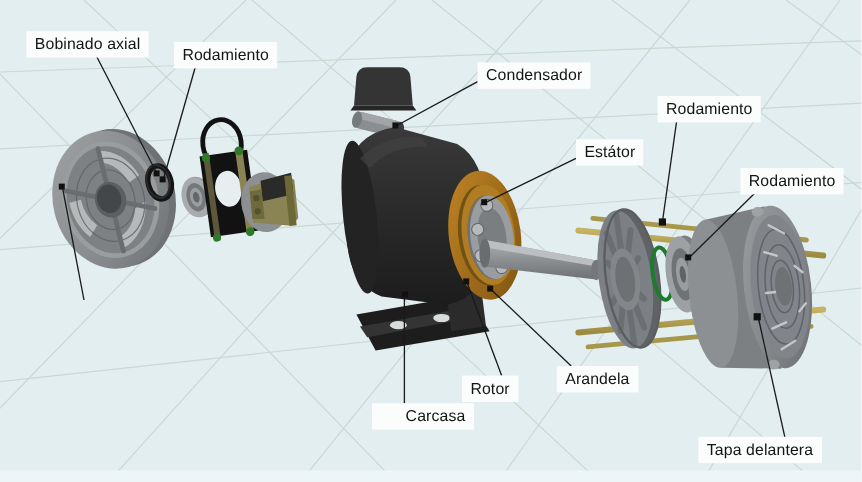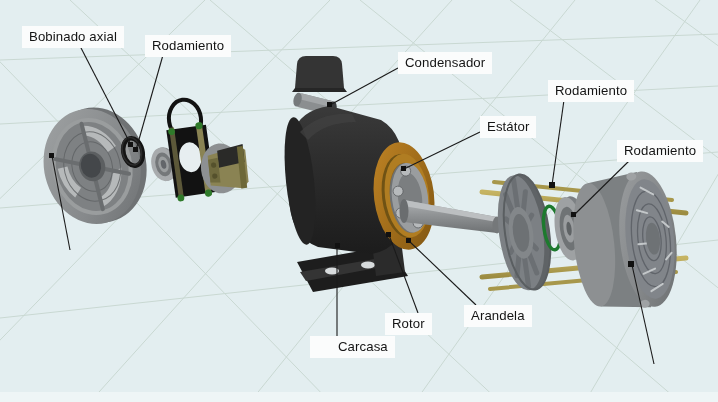--- a/index.html
+++ b/index.html
@@ -352,14 +352,15 @@
 
   <div class="label" style="left:480px;top:116px;">Estátor</div>
 
 
   <div class="label" style="left:310px;top:336px;padding-left:28px;">Carcasa</div>
 
   <div class="label" style="left:385px;top:313px;">Rotor</div>
 
   <div class="label" style="left:464px;top:305px;">Arandela</div>
 
+  <div class="label" style="left:582px;top:364px;">Tapa delantera</div>
 
 </div>
 
 </body></html>

